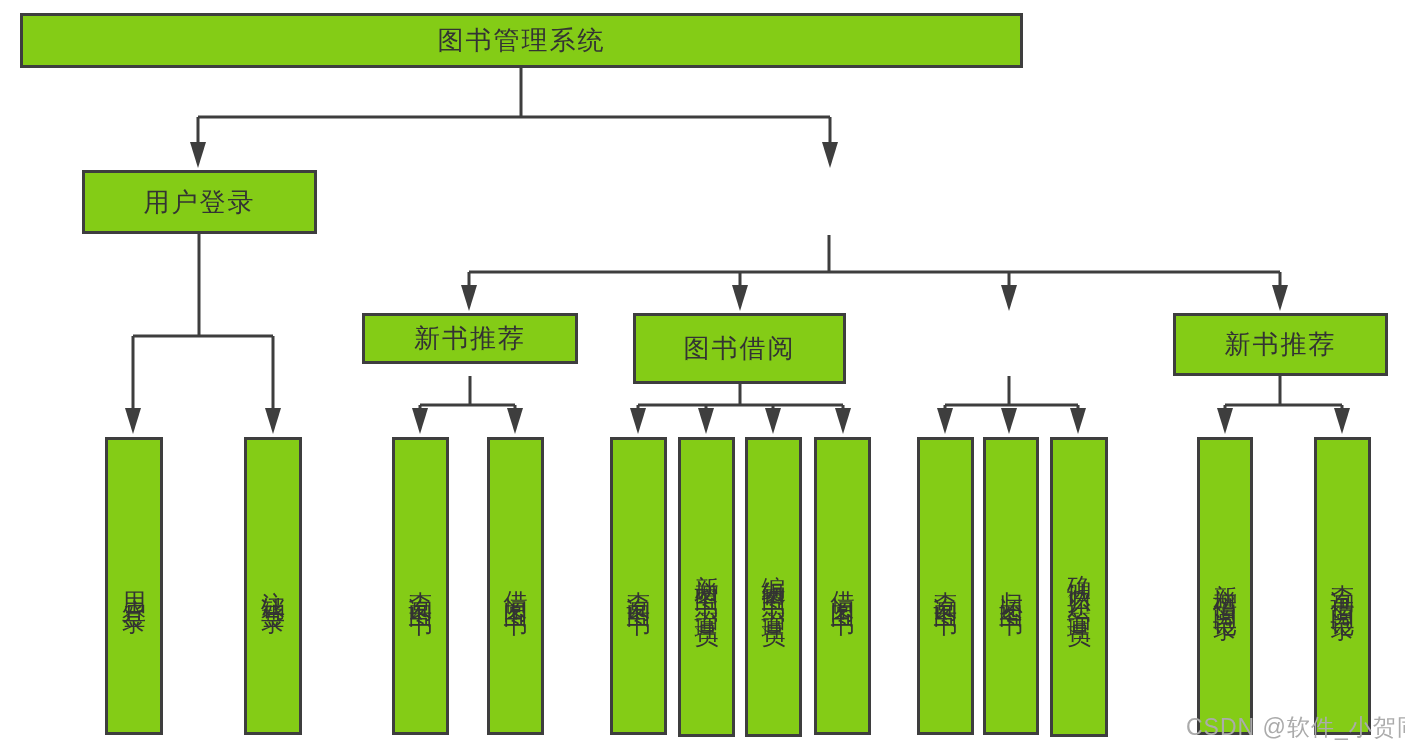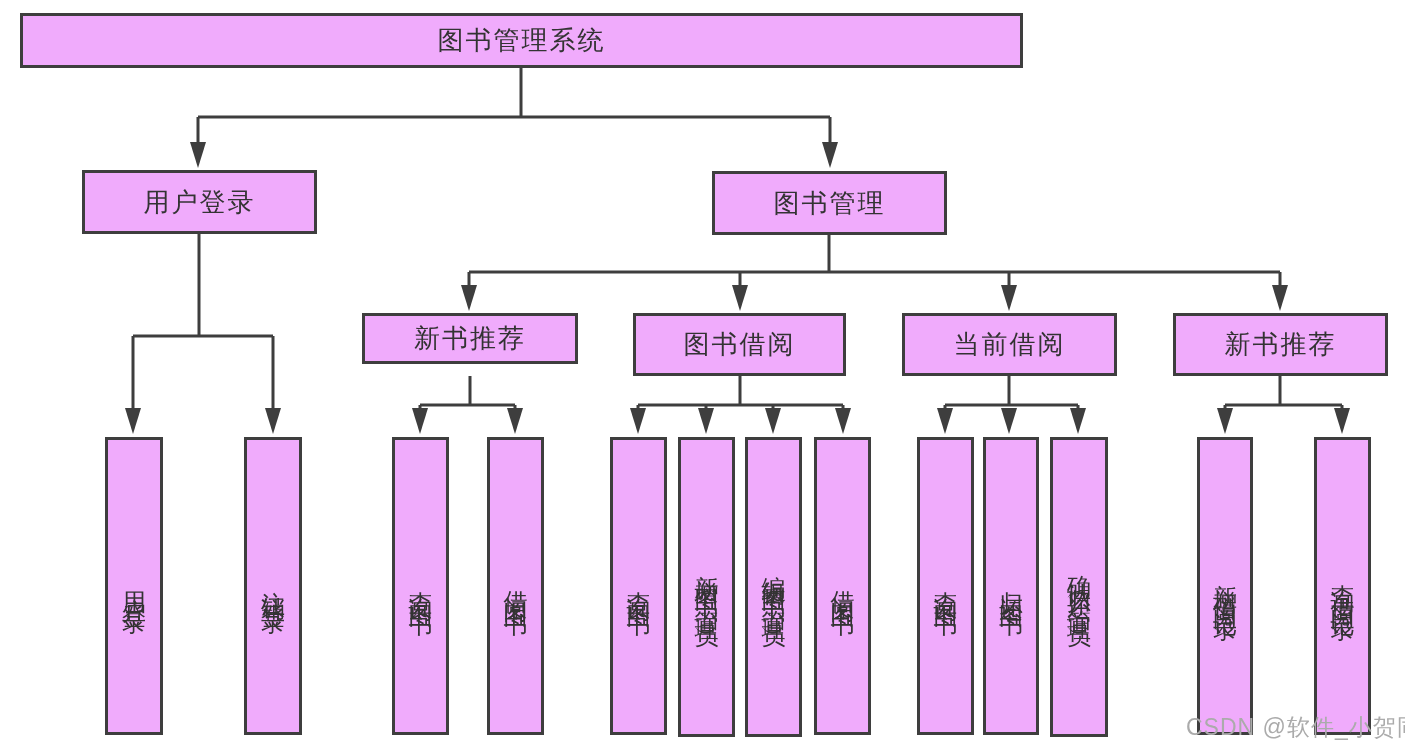--- a/index.html
+++ b/index.html
@@ -19,21 +19,21 @@
   #connectors{
     position:absolute;left:0;top:0;width:1405px;height:747px;
     pointer-events:none;
   }
   #connectors path{stroke:var(--line);stroke-width:3;fill:none;}
   #connectors polygon{fill:var(--line);stroke:none;}
   .box{
     position:absolute;
     box-sizing:border-box;
     border:3px solid var(--line);
-    background:#f0abfc;
+    background:#84cc16;
     color:var(--text);
     display:flex;
     align-items:center;
     justify-content:center;
   }
   .h{
     font-size:26px;
     letter-spacing:2px;
     white-space:nowrap;
   }
@@ -92,25 +92,23 @@
     <polygon points="1078,434 1070,408 1086,408"></polygon>
 
     <path d="M1280 376 V405 M1225 405 H1342 M1225 405 V414 M1342 405 V414"></path>
     <polygon points="1225,434 1217,408 1233,408"></polygon>
     <polygon points="1342,434 1334,408 1350,408"></polygon>
   </svg>
 
   <div class="box h" style="left:20px;top:13px;width:1003px;height:55px">图书管理系统</div>
 
   <div class="box h" style="left:82px;top:170px;width:235px;height:64px">用户登录</div>
-  <div class="box h" style="left:712px;top:171px;width:235px;height:64px">图书管理</div>
 
   <div class="box h" style="left:362px;top:313px;width:216px;height:51px">新书推荐</div>
-  <div class="box h" style="left:633px;top:313px;width:213px;height:63px">图书借阅</div>
-  <div class="box h" style="left:902px;top:313px;width:215px;height:63px">当前借阅</div>
+  <div class="box h" style="left:633px;top:313px;width:213px;height:71px">图书借阅</div>
   <div class="box h" style="left:1173px;top:313px;width:215px;height:63px">新书推荐</div>
 
   <div class="box v" style="left:105px;top:437px;width:58px;height:298px">用户登录</div>
   <div class="box v" style="left:244px;top:437px;width:58px;height:298px">注销登录</div>
 
   <div class="box v" style="left:392px;top:437px;width:57px;height:298px">查询图书</div>
   <div class="box v" style="left:487px;top:437px;width:57px;height:298px">借阅图书</div>
 
   <div class="box v" style="left:610px;top:437px;width:57px;height:298px">查询图书</div>
   <div class="box v" style="left:678px;top:437px;width:57px;height:300px">新增图书（管理员）</div>

